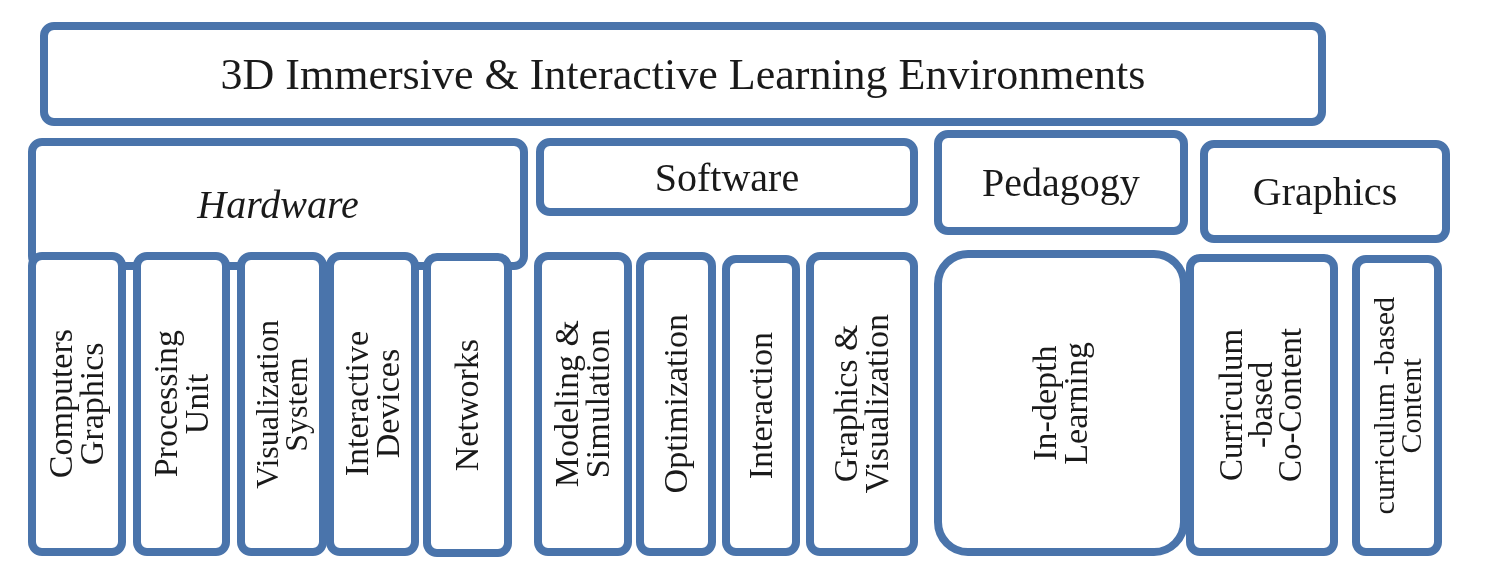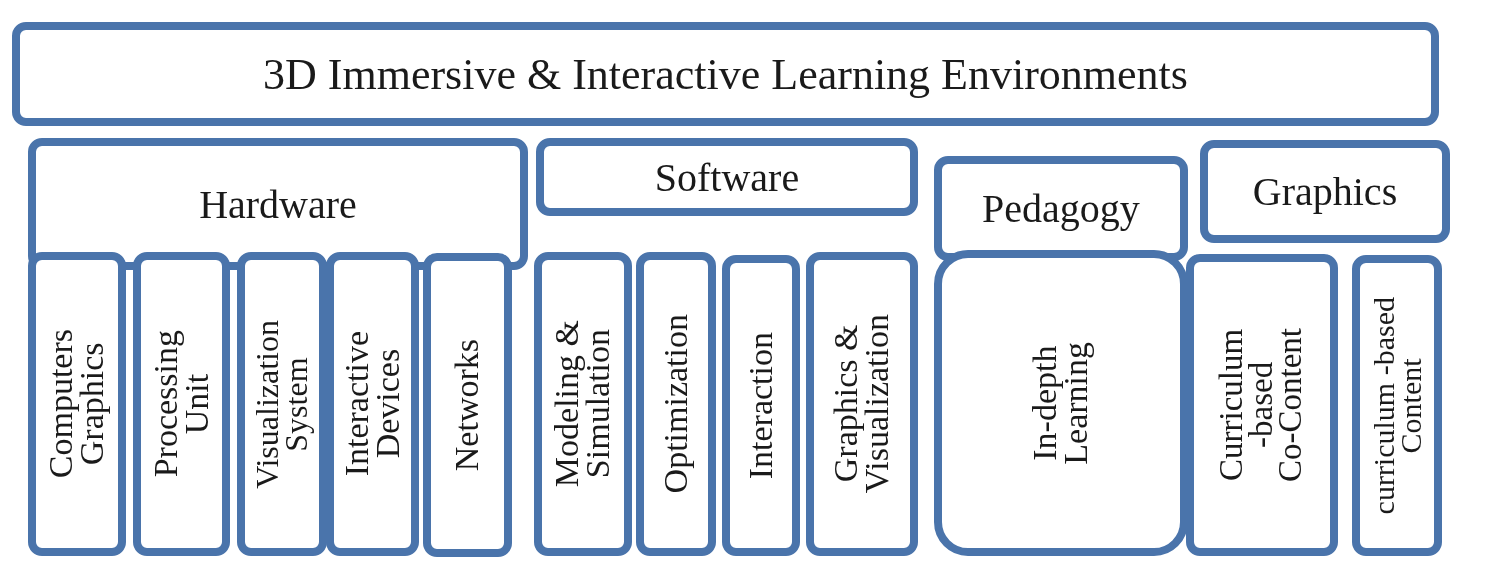--- a/index.html
+++ b/index.html
@@ -10,31 +10,31 @@
            align-items: center; justify-content: center; }
     .title { font-size: 44px; }
     .cat { font-size: 40px; }
     .vert { writing-mode: vertical-rl; transform: rotate(180deg);
             font-size: 34px; line-height: 0.9; text-align: center; white-space: pre-line; }
     .big { border-radius: 34px; }
   </style>
 </head>
 <body>
 
-<div class="box" style="left:12px;top:22px;width:1427px;height:104px;text-align:center;">
+<div class="box" style="left:40px;top:22px;width:1286px;height:104px;text-align:center;">
   <span class="title">3D Immersive &amp; Interactive Learning Environments</span>
 </div>
 
-<div class="box" style="left:28px;top:138px;width:500px;height:132px;">
+<div class="box" style="left:28px;top:138px;width:500px;height:132px;font-style:italic;">
   <span class="cat">Hardware</span>
 </div>
 <div class="box" style="left:536px;top:138px;width:382px;height:78px;">
   <span class="cat">Software</span>
 </div>
-<div class="box" style="left:934px;top:156px;width:254px;height:105px;">
+<div class="box" style="left:934px;top:130px;width:254px;height:105px;">
   <span class="cat">Pedagogy</span>
 </div>
 <div class="box" style="left:1200px;top:140px;width:250px;height:103px;">
   <span class="cat">Graphics</span>
 </div>
 
 <div class="box" style="left:28px;top:252px;width:98px;height:304px;">
   <span class="vert">Computers
 Graphics</span>
 </div>

